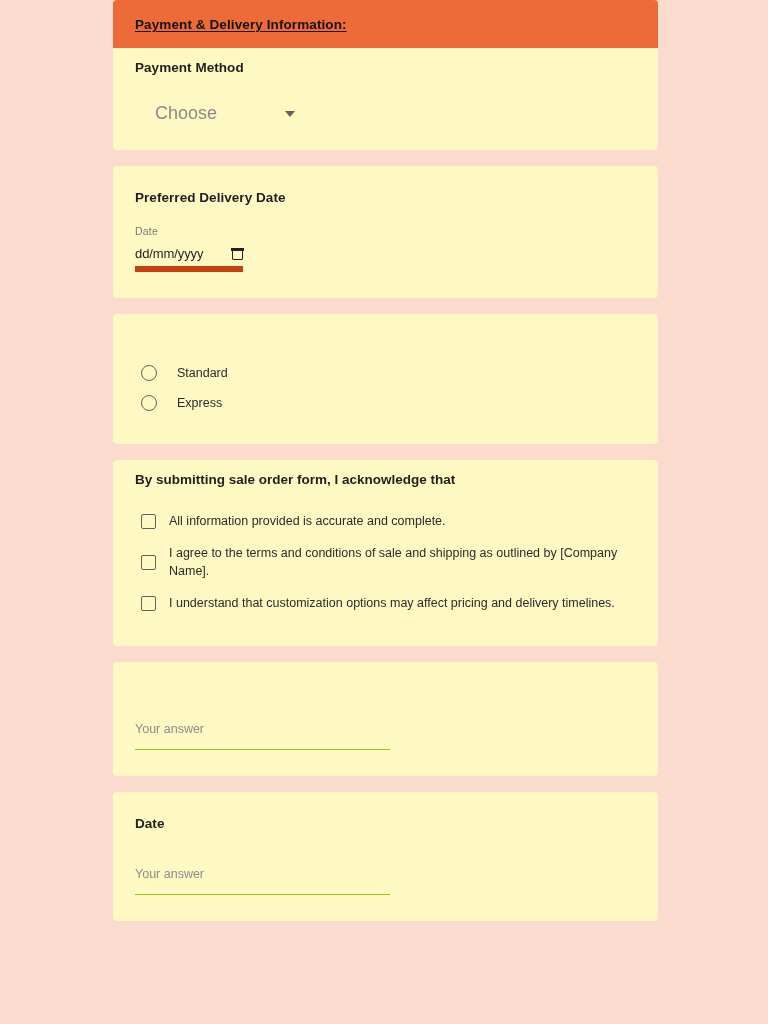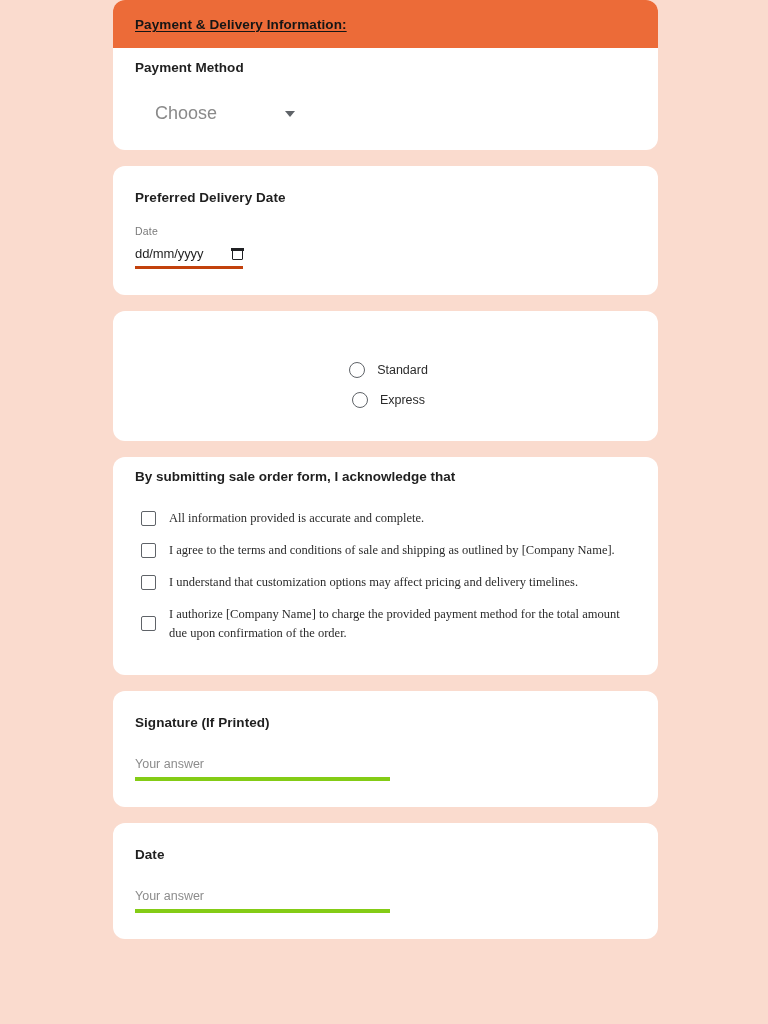--- a/index.html
+++ b/index.html
@@ -15,22 +15,22 @@
     overflow: hidden;
   }
 
   .form-wrap {
     width: 768px;
     padding-left: 113px;
     padding-right: 110px;
   }
 
   .card {
-    background: #ffffff;
-    border-radius: 12px;
+    background: #fef9c3;
+    border-radius: 4px;
     width: 545px;
     overflow: hidden;
   }
 
   .card + .card { margin-top: 16px; }
 
   
   .section-header {
     background: #ec6b38;
     padding: 17px 22px 16px 22px;
@@ -89,21 +89,21 @@
 
   .date-label {
     font-size: 10.5px;
     color: #7a7a7a;
     letter-spacing: 0.2px;
   }
 
   .date-field {
     margin-top: 9px;
     width: 108px;
-    border-bottom: 3px solid #c2410c;
+    border-bottom: 6px solid #c2410c;
     padding-bottom: 5px;
     display: flex;
     align-items: flex-end;
     justify-content: space-between;
     cursor: text;
   }
 
   .date-text {
     font-size: 13px;
     color: #1f1f1f;
@@ -125,24 +125,23 @@
     height: 3px;
     background: #202124;
   }
 
   
   .opt-list { margin-top: 20px; }
 
   .opt-row {
     display: flex;
     align-items: center;
-    gap: 12px;
+    gap: 20px;
     padding: 7px 0 7px 6px;
     cursor: pointer;
-    justify-content: center;
   }
 
   .radio {
     width: 16px; height: 16px;
     border: 1.6px solid #5f6368;
     border-radius: 50%;
     flex: 0 0 auto;
   }
 
   .opt-label {
@@ -150,21 +149,21 @@
     color: #2b2b2b;
   }
 
   
   .ack-title {
     font-size: 13.5px;
     font-weight: bold;
     color: #1f1f1f;
   }
 
-  .check-list { margin-top: 18px; font-family: Liberation Serif, serif; }
+  .check-list { margin-top: 18px; }
 
   .check-row {
     display: flex;
     align-items: center;
     gap: 13px;
     padding: 7px 0 7px 6px;
     cursor: pointer;
   }
 
   .checkbox {
@@ -176,24 +175,24 @@
 
   .check-label {
     font-size: 12.5px;
     color: #2b2b2b;
     line-height: 1.45;
     max-width: 455px;
   }
 
   
   .answer-field {
-    margin-top: 24px;
+    margin-top: 33px;
     width: 255px;
-    border-bottom: 4px solid #84cc16;
-    padding-bottom: 5px;
+    border-bottom: 1px solid #84cc16;
+    padding-bottom: 12px;
     cursor: text;
   }
 
   .answer-placeholder {
     font-size: 12.5px;
     color: #8c8c8c;
   }
 </style>
 </head>
 <body>
@@ -250,31 +249,26 @@
           <span class="check-label">All information provided is accurate and complete.</span>
         </div>
         <div class="check-row">
           <span class="checkbox"></span>
           <span class="check-label">I agree to the terms and conditions of sale and shipping as outlined by [Company Name].</span>
         </div>
         <div class="check-row">
           <span class="checkbox"></span>
           <span class="check-label">I understand that customization options may affect pricing and delivery timelines.</span>
         </div>
-        <div class="check-row">
-          <span class="checkbox"></span>
-          <span class="check-label">I authorize [Company Name] to charge the provided payment method for the total amount due upon confirmation of the order.</span>
-        </div>
-      </div>
-    </div>
-  </div>
-
-  <div class="card">
-    <div class="card-body">
-      <div class="q-title">Signature (If Printed)</div>
+      </div>
+    </div>
+  </div>
+
+  <div class="card">
+    <div class="card-body">
       <div class="answer-field">
         <span class="answer-placeholder">Your answer</span>
       </div>
     </div>
   </div>
 
   <div class="card">
     <div class="card-body">
       <div class="q-title">Date</div>
       <div class="answer-field">

